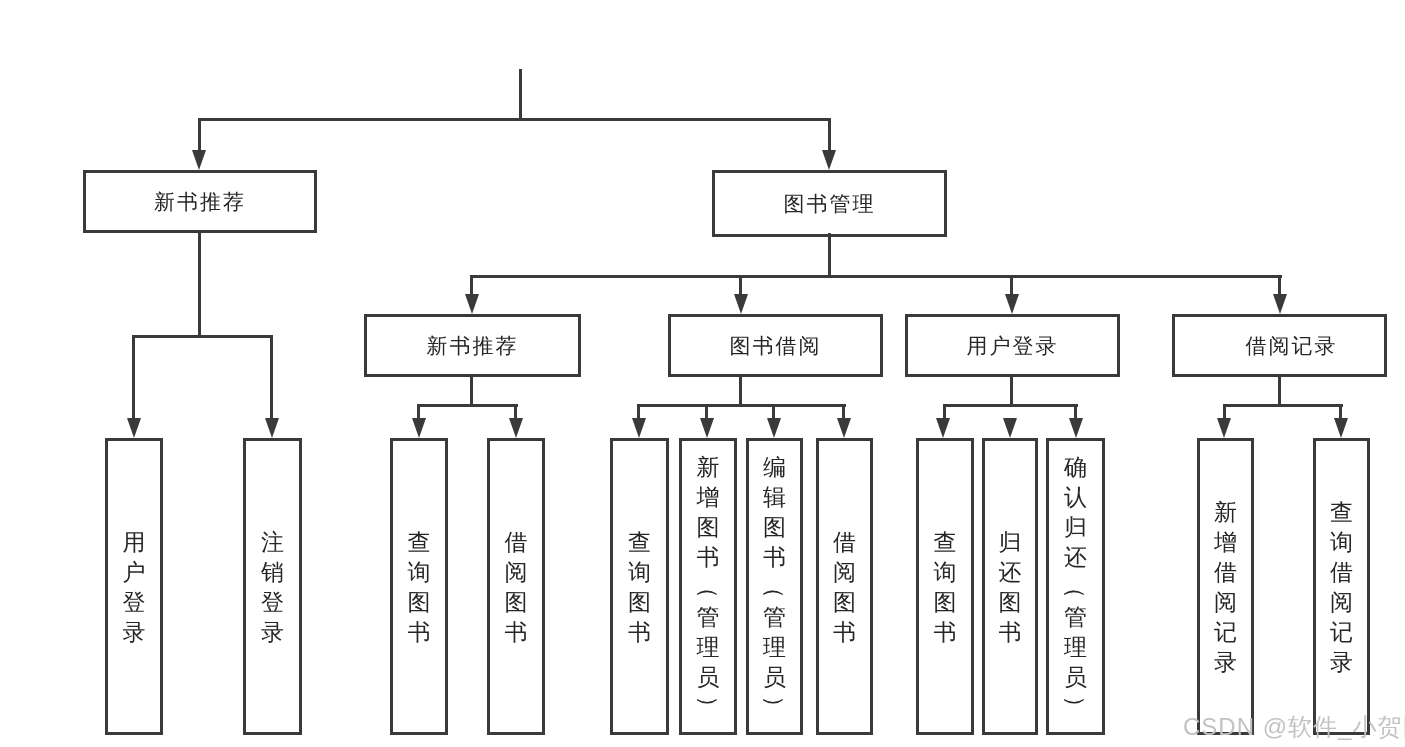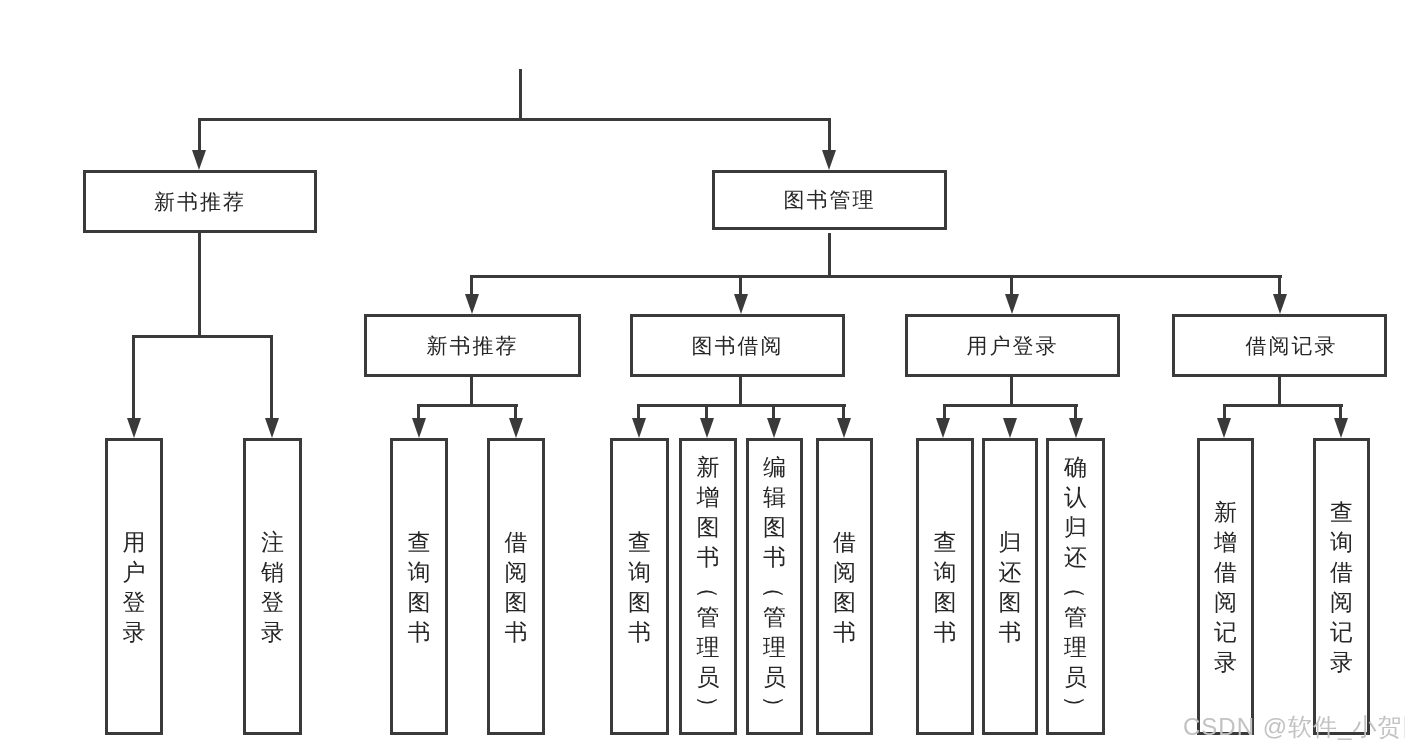--- a/index.html
+++ b/index.html
@@ -79,42 +79,42 @@
 
 
   <div class="v" style="left:519px; top:69px; height:49px;"></div>
   <div class="h" style="left:198px; top:118px; width:633px;"></div>
   <div class="v" style="left:198px; top:118px; height:34px;"></div>
   <div class="v" style="left:828px; top:118px; height:34px;"></div>
   <div class="arrow" style="left:192px; top:150px;"></div>
   <div class="arrow" style="left:822px; top:150px;"></div>
 
   <div class="node" style="left:83px; top:170px; width:234px; height:63px;">新书推荐</div>
-  <div class="node" style="left:712px; top:170px; width:235px; height:60px;">图书管理</div>
+  <div class="node" style="left:712px; top:170px; width:235px; height:67px;">图书管理</div>
 
   <div class="v" style="left:198px; top:233px; height:104px;"></div>
   <div class="h" style="left:132px; top:335px; width:141px;"></div>
   <div class="v" style="left:132px; top:335px; height:85px;"></div>
   <div class="v" style="left:270px; top:335px; height:85px;"></div>
   <div class="arrow" style="left:127px; top:418px;"></div>
   <div class="arrow" style="left:265px; top:418px;"></div>
 
   <div class="v" style="left:828px; top:233px; height:44px;"></div>
   <div class="h" style="left:470px; top:275px; width:812px;"></div>
   <div class="v" style="left:470px; top:275px; height:22px;"></div>
   <div class="v" style="left:739px; top:275px; height:22px;"></div>
   <div class="v" style="left:1010px; top:275px; height:22px;"></div>
   <div class="v" style="left:1278px; top:275px; height:22px;"></div>
   <div class="arrow" style="left:465px; top:294px;"></div>
   <div class="arrow" style="left:734px; top:294px;"></div>
   <div class="arrow" style="left:1005px; top:294px;"></div>
   <div class="arrow" style="left:1273px; top:294px;"></div>
 
   <div class="node" style="left:364px; top:314px; width:217px; height:63px;">新书推荐</div>
-  <div class="node" style="left:630px; top:314px; width:215px; height:63px;">图书借阅</div>
+  <div class="node" style="left:668px; top:314px; width:215px; height:63px;">图书借阅</div>
   <div class="node" style="left:905px; top:314px; width:215px; height:63px;">用户登录</div>
   <div class="node" style="left:1172px; top:314px; width:215px; height:63px;padding-left:24px;">借阅记录</div>
 
   <div class="v" style="left:470px; top:377px; height:30px;"></div>
   <div class="h" style="left:417px; top:404px; width:101px;"></div>
   <div class="v" style="left:417px; top:404px; height:16px;"></div>
   <div class="v" style="left:514px; top:404px; height:16px;"></div>
   <div class="arrow" style="left:412px; top:418px;"></div>
   <div class="arrow" style="left:509px; top:418px;"></div>
 

